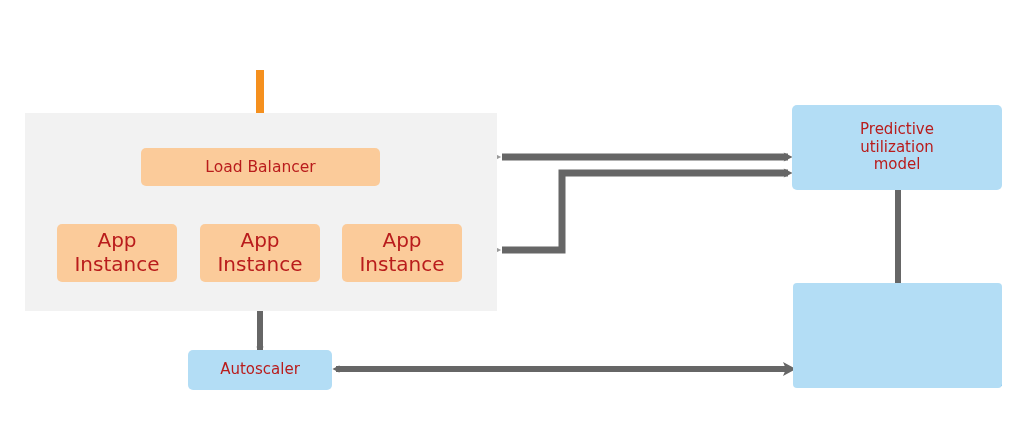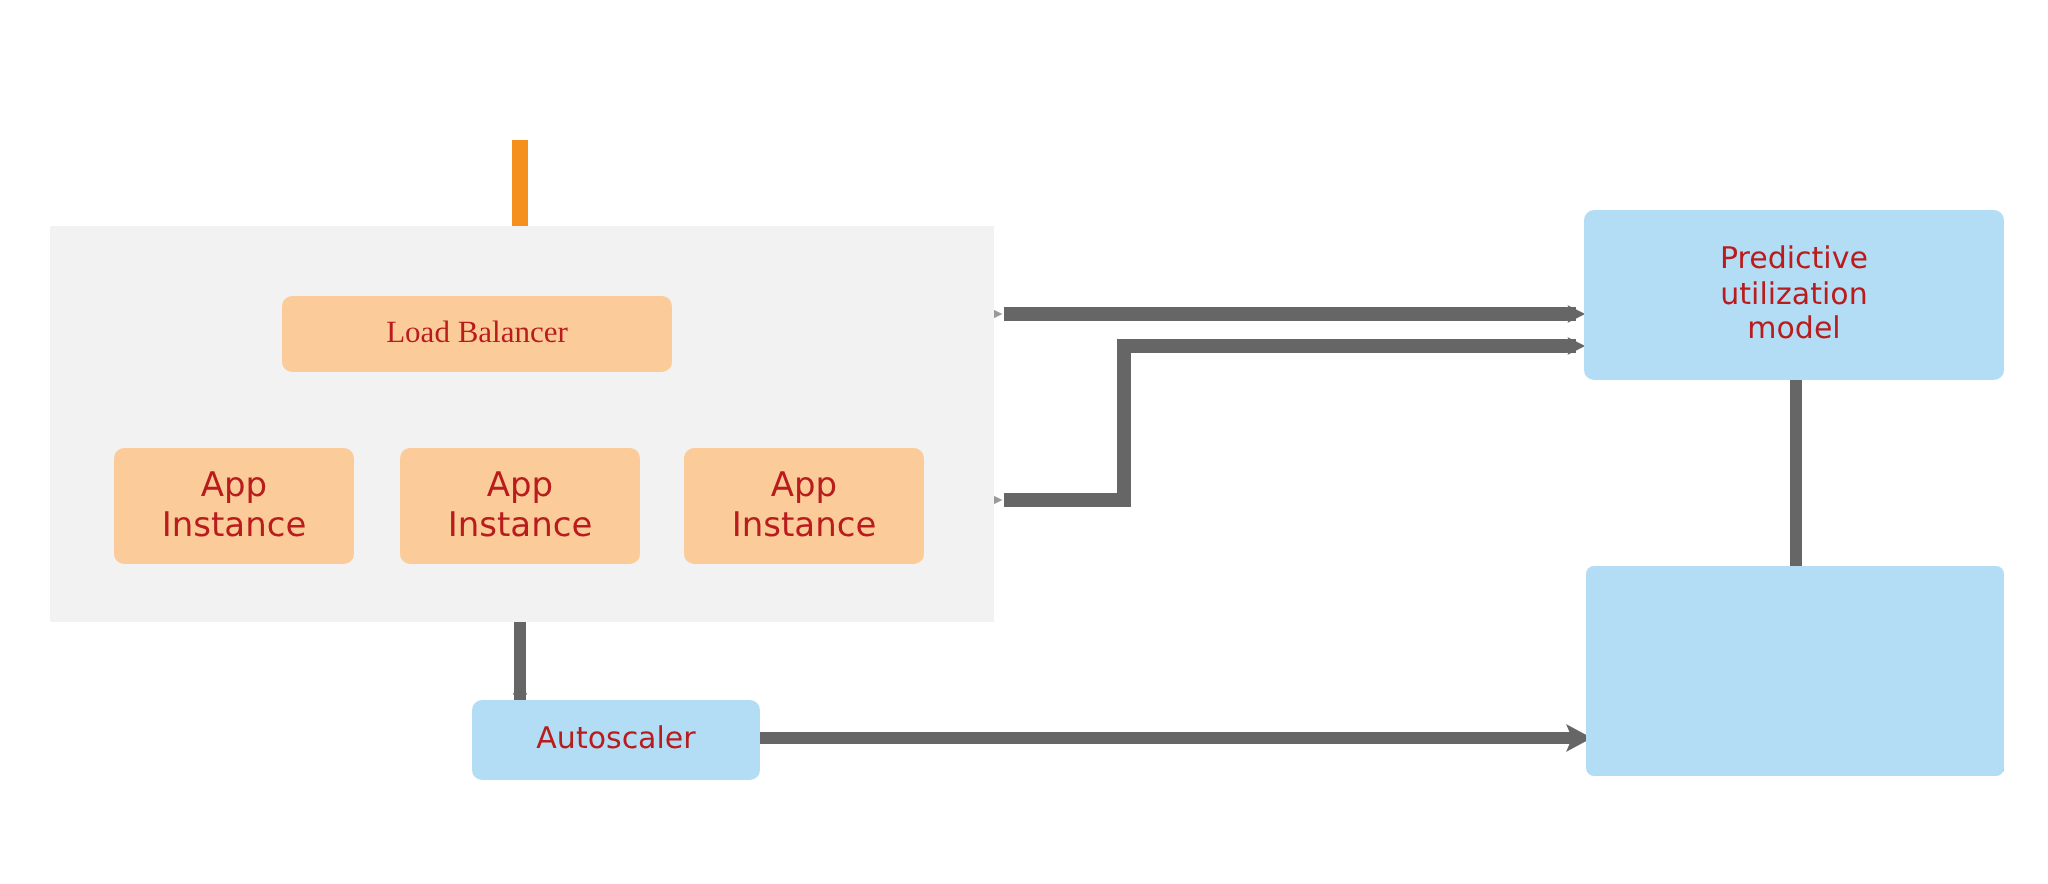--- a/index.html
+++ b/index.html
@@ -47,22 +47,22 @@
     z-index: 1;
   }
   .chartbox {
     position: absolute;
     background: #b3ddf5;
     border-radius: 4px;
     z-index: 2;
     overflow: hidden;
   }
   .lb-label { font-size: 15.5px; }
-  .app-label { font-size: 17px; }
-  .auto-label { font-size: 15px; margin-left: 48px; }
+  .app-label { font-size: 20px; }
+  .auto-label { font-size: 15px; }
   .model-label { font-size: 15px; }
 </style>
 </head>
 <body>
 
 <div id="canvas">
 
   <div class="panel" style="left:25px; top:113px; width:472px; height:198px;"></div>
 
   <svg id="svg-layer" viewBox="0 0 1024 442" xmlns="http://www.w3.org/2000/svg">
@@ -126,21 +126,21 @@
     </g>
 
     <g clip-path="url(#chart-clip)">
       <path d="M790,362 C796,375 800,385 812,386 C826,387 834,372 846,344
                C860,312 872,290 898,288 C922,286 934,318 946,348
                C956,372 964,381 978,382 L1006,382" fill="none" stroke="#1a8fe3" stroke-width="8" stroke-linecap="round" stroke-linejoin="round"></path>
     </g>
 
   </svg>
 
-  <div class="node node-orange lb-label" style="left:141px; top:148px; width:195px; height:38px;font-family:Liberation Serif, serif;">
+  <div class="node node-orange lb-label" style="left:141px; top:148px; width:239px; height:38px;">
     <span>Load Balancer</span>
   </div>
 
   <div class="node node-orange app-label" style="left:57px; top:224px; width:120px; height:58px; flex-direction:column;">
     <span>App</span>
     <span>Instance</span>
   </div>
 
   <div class="node node-orange app-label" style="left:200px; top:224px; width:120px; height:58px; flex-direction:column;">
     <span>App</span>

